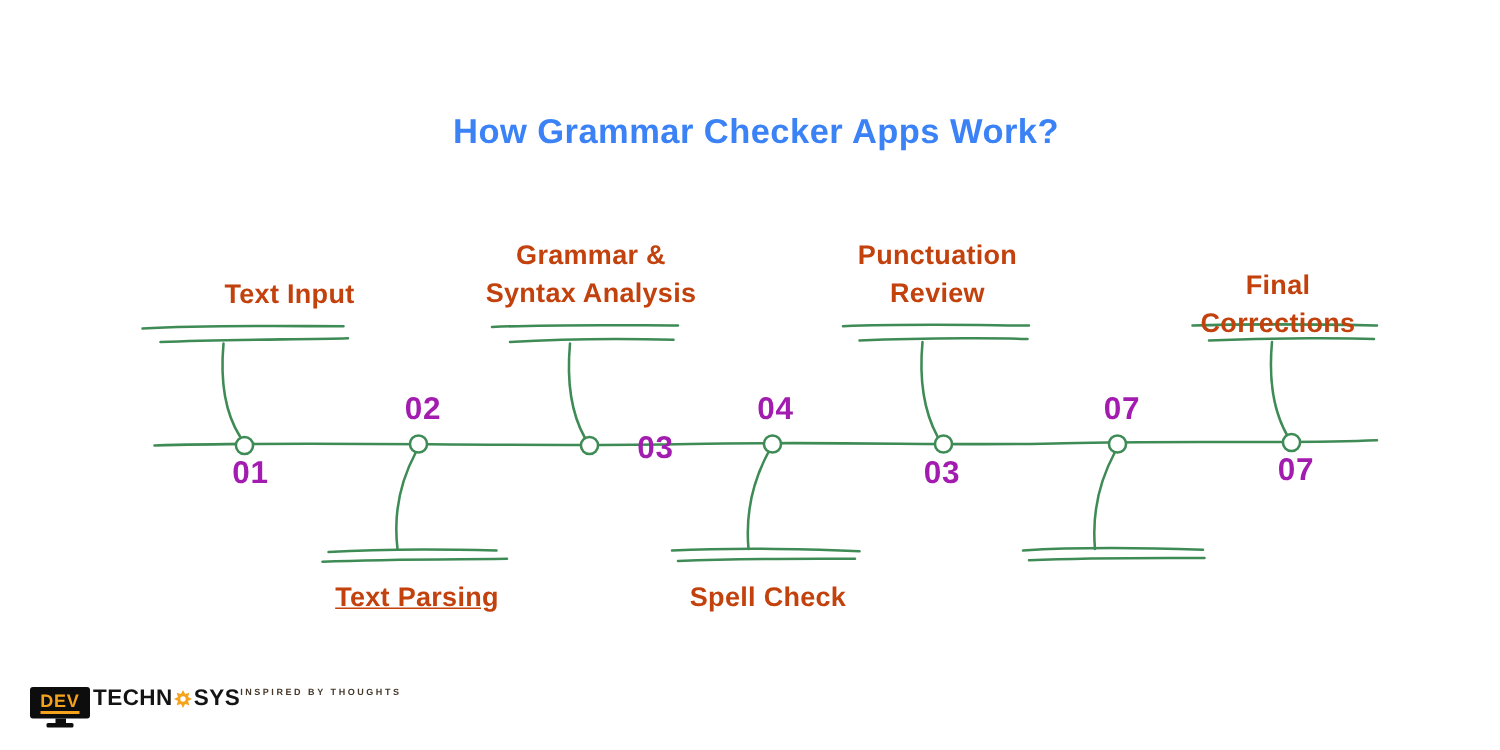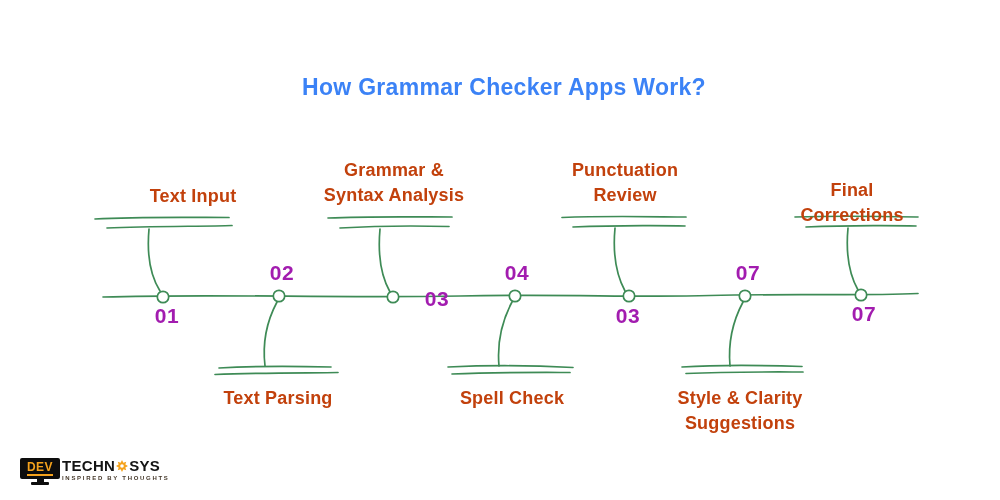--- a/index.html
+++ b/index.html
@@ -30,21 +30,21 @@
   .logo-screen{
     width:40px;height:21px;background:#0d0d0d;border-radius:2px;
     display:flex;align-items:center;justify-content:center;
   }
   .logo-dev{
     font-size:12px;font-weight:700;color:#f5a21c;letter-spacing:0.5px;
     border-bottom:2px solid #f5a21c;line-height:13px;
   }
   .logo-neck{width:7px;height:3px;background:#0d0d0d;}
   .logo-base{width:18px;height:2.5px;background:#0d0d0d;border-radius:1px;}
-  .logo-textcol{margin-left:2px;display:flex;flex-direction:column;}
+  .logo-textcol{margin-left:2px;display:flex;}
   .logo-row{display:flex;align-items:center;font-size:15px;font-weight:800;color:#141414;letter-spacing:0.3px;line-height:16px;}
   .logo-gear{width:12px;height:12px;margin:0 1px;}
   .logo-tagline{
     font-size:6px;font-weight:700;color:#45382a;letter-spacing:1.7px;
     margin-top:1px;white-space:nowrap;
   }
 </style>
 </head>
 <body>
 
@@ -86,28 +86,26 @@
     <path d="M686,373.5 C732,371.5 782,372 803,372"></path>
     <circle cx="745" cy="296" r="5.7" fill="#ffffff"></circle>
 
     <path d="M795,217 C842,215.5 892,216.5 918,217"></path>
     <path d="M806,227 C852,225 902,225.5 916,226"></path>
     <path d="M848,228 Q844.5,266 858,290"></path>
     <circle cx="861" cy="295" r="5.7" fill="#ffffff"></circle>
   </svg>
 
   <div class="step-label" style="left:157px;top:184px;margin-left:36px;">Text Input</div>
-  <div class="step-label" style="left:278px;top:386px;">Text Parsing</div>
+  <div class="step-label" style="left:278px;top:386px;text-decoration:underline;">Text Parsing</div>
   <div class="step-label" style="left:394px;top:158px;">Grammar &amp;
 Syntax Analysis</div>
   <div class="step-label" style="left:625px;top:158px;">Punctuation
 Review</div>
   <div class="step-label" style="left:512px;top:386px;">Spell Check</div>
-  <div class="step-label" style="left:740px;top:386px;">Style &amp; Clarity
-Suggestions</div>
   <div class="step-label" style="left:852px;top:158px;margin-top:20px;">Final
 Corrections</div>
 
   <div class="step-number" style="left:167px;top:305px;">01</div>
   <div class="step-number" style="left:282px;top:262px;">02</div>
   <div class="step-number" style="left:398px;top:288px;margin-left:39px;">03</div>
   <div class="step-number" style="left:517px;top:262px;">04</div>
   <div class="step-number" style="left:628px;top:305px;">03</div>
   <div class="step-number" style="left:748px;top:262px;">07</div>
   <div class="step-number" style="left:864px;top:303px;">07</div>

